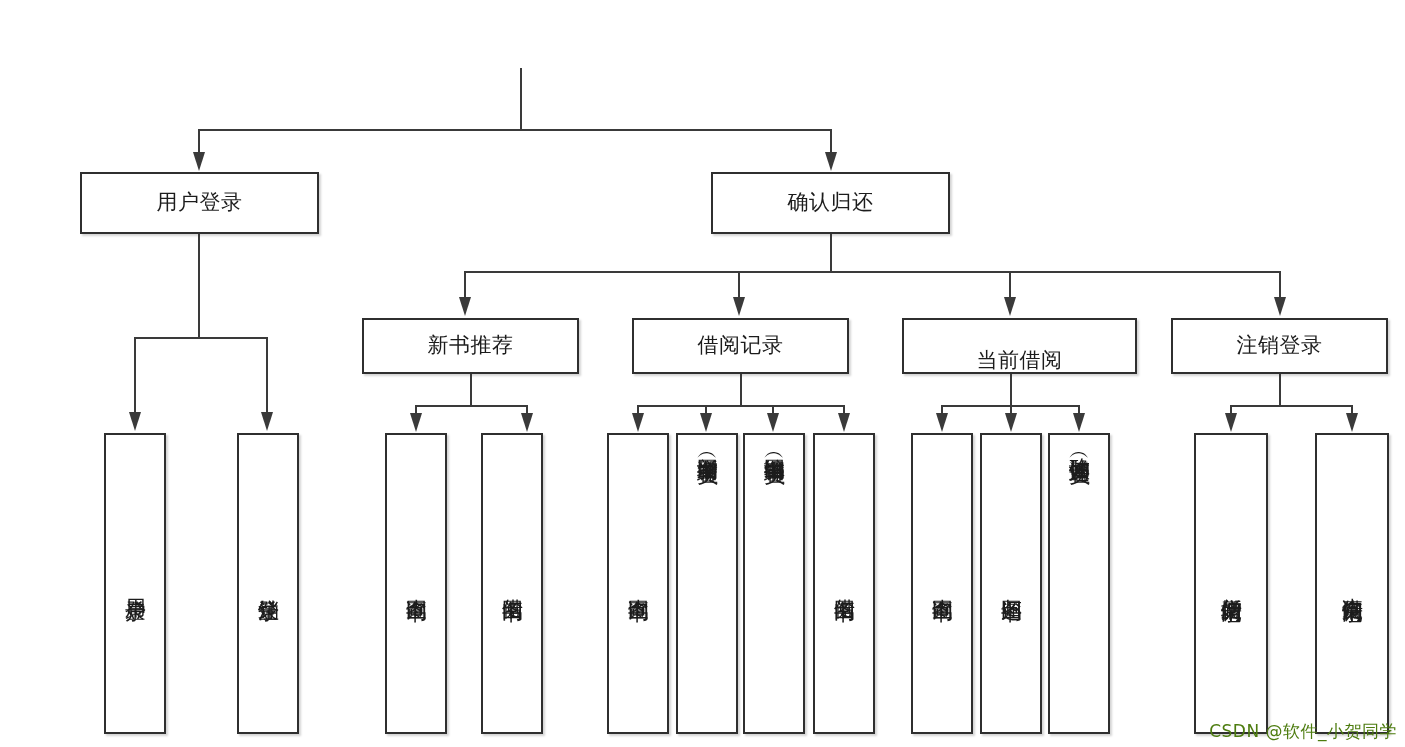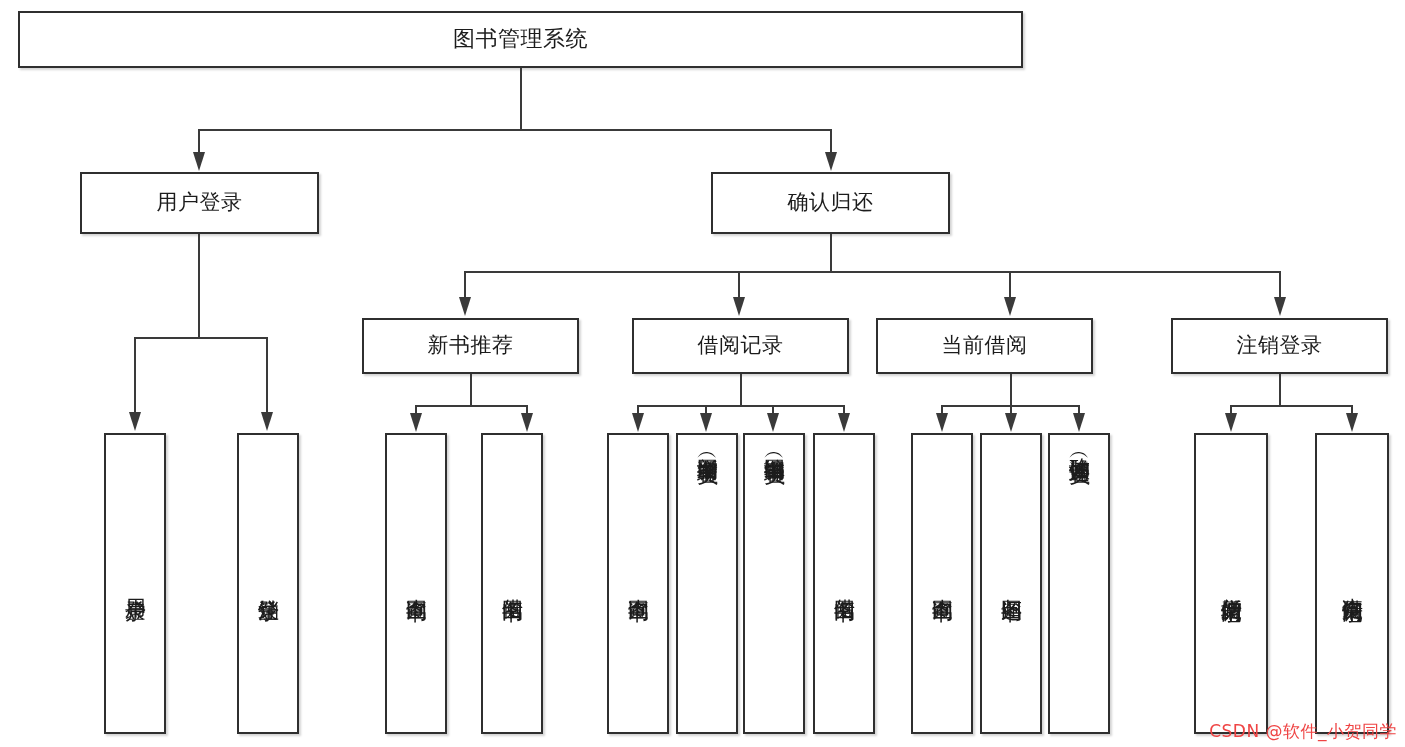--- a/index.html
+++ b/index.html
@@ -73,35 +73,32 @@
     height: 0;
     border-left: 6px solid transparent;
     border-right: 6px solid transparent;
     border-top: 19px solid #3a3a3a;
   }
   
   #watermark {
     position: absolute;
     right: 8px;
     bottom: 4px;
-    color: #ef4444;
+    color: #4d7c0f;
     font-size: 17px;
     letter-spacing: 0.5px;
     white-space: nowrap;
     user-select: none;
   }
 </style>
 </head>
 <body>
 
 <div id="diagram-root">
 
-  <div class="node node-h node-root" style="left:18px; top:11px; width:1005px; height:57px;">
-    <span class="label">图书管理系统</span>
-  </div>
 
   <div class="edge edge-v" style="left:520px; top:68px; width:2px; height:62px;"></div>
 
   <div class="edge edge-h" style="left:198px; top:129px; width:634px; height:2px;"></div>
 
   <div class="edge edge-v" style="left:198px; top:129px; width:2px; height:24px;"></div>
   <div class="arrow" style="left:193px; top:152px;"></div>
 
   <div class="edge edge-v" style="left:830px; top:129px; width:2px; height:24px;"></div>
   <div class="arrow" style="left:825px; top:152px;"></div>
@@ -135,21 +132,21 @@
 
   <div class="edge edge-v" style="left:1279px; top:271px; width:2px; height:27px;"></div>
   <div class="arrow" style="left:1274px; top:297px;"></div>
 
   <div class="node node-h" style="left:362px; top:318px; width:217px; height:56px;">
     <span class="label">新书推荐</span>
   </div>
   <div class="node node-h" style="left:632px; top:318px; width:217px; height:56px;">
     <span class="label">借阅记录</span>
   </div>
-  <div class="node node-h" style="left:876px; top:318px; width:217px; height:56px;">
+  <div class="node node-h" style="left:902px; top:318px; width:235px; height:56px;align-items:flex-end;">
     <span class="label">当前借阅</span>
   </div>
   <div class="node node-h" style="left:1171px; top:318px; width:217px; height:56px;">
     <span class="label">注销登录</span>
   </div>
 
   <div class="edge edge-v" style="left:470px; top:374px; width:2px; height:32px;"></div>
   <div class="edge edge-h" style="left:415px; top:405px; width:112px; height:2px;"></div>
   <div class="edge edge-v" style="left:415px; top:405px; width:2px; height:10px;"></div>
   <div class="arrow" style="left:410px; top:413px;"></div>

